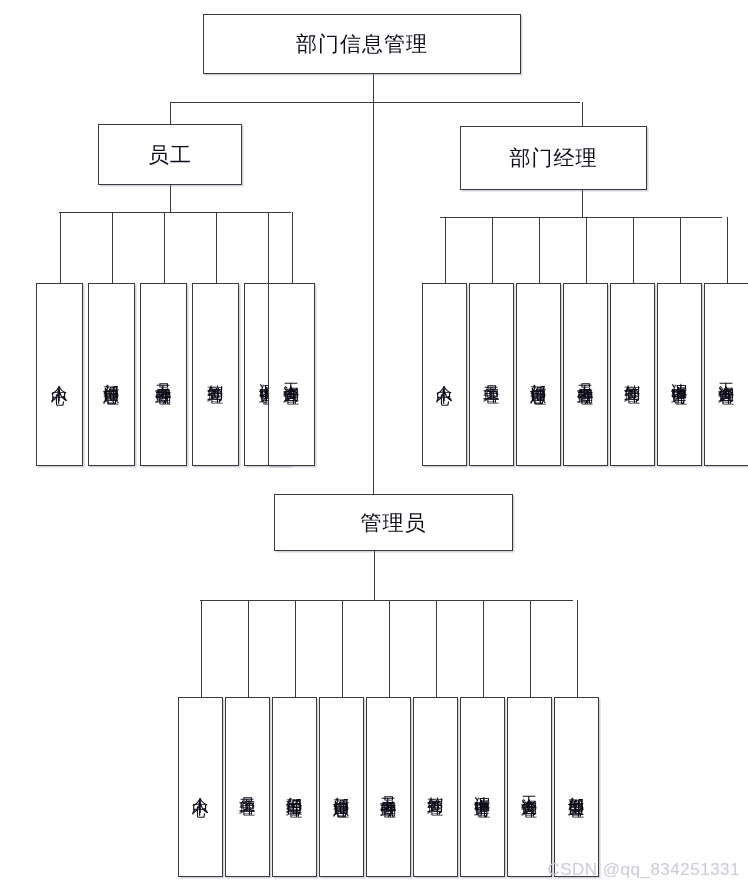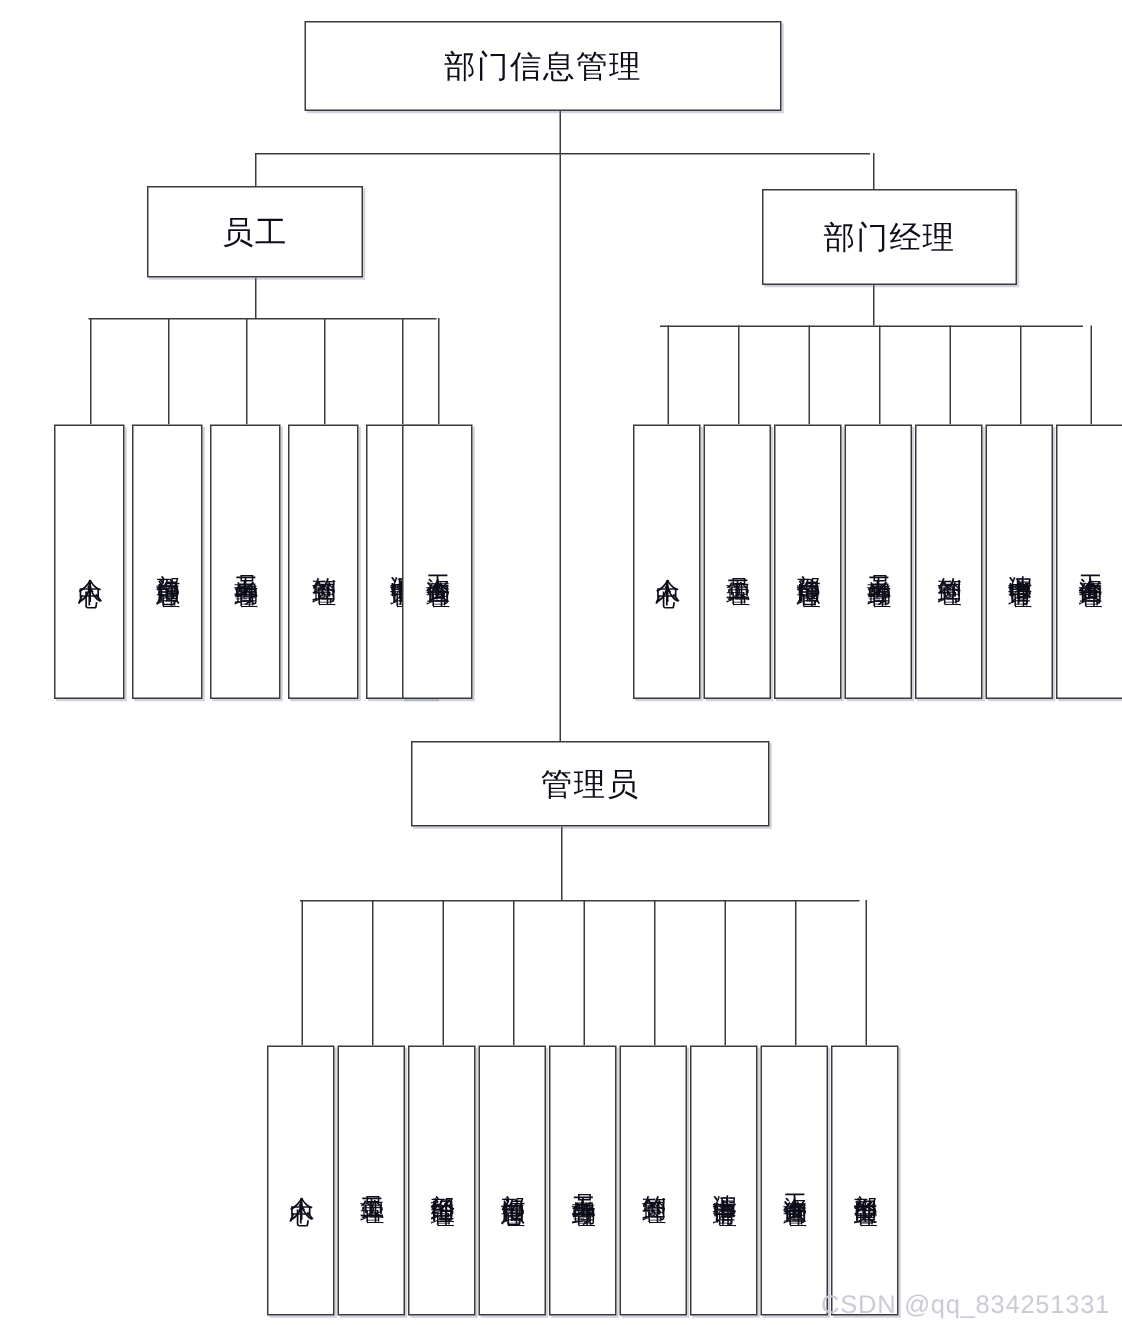--- a/index.html
+++ b/index.html
@@ -98,21 +98,21 @@
     </div>
   <div id="nodes">
       <div class="node node-h" style="left: 203px; top: 14px; width: 318px; height: 60px;">部门信息管理</div>
       <div class="node node-h" style="left: 98px; top: 124px; width: 144px; height: 61px;">员工</div>
       <div class="node node-v" style="left: 36px; top: 283px; width: 47px; height: 183px;">个人中心</div>
       <div class="node node-v" style="left: 88px; top: 283px; width: 47px; height: 183px;">部门信息管理</div>
       <div class="node node-v" style="left: 140px; top: 283px; width: 47px; height: 183px;">员工考勤管理</div>
       <div class="node node-v" style="left: 192px; top: 283px; width: 47px; height: 183px;">签到管理</div>
       <div class="node node-v" style="left: 244px; top: 283px; width: 47px; height: 183px;">请假申请管理</div>
       <div class="node node-v" style="left: 268px; top: 283px; width: 47px; height: 183px;">工资查询管理</div>
-      <div class="node node-h" style="left: 508px; top: 126px; width: 170px; height: 64px;">部门经理</div>
+      <div class="node node-h" style="left: 460px; top: 126px; width: 187px; height: 64px;">部门经理</div>
       <div class="node node-v" style="left: 422px; top: 283px; width: 45px; height: 183px;">个人中心</div>
       <div class="node node-v" style="left: 469px; top: 283px; width: 45px; height: 183px;">员工管理</div>
       <div class="node node-v" style="left: 516px; top: 283px; width: 45px; height: 183px;">部门信息管理</div>
       <div class="node node-v" style="left: 563px; top: 283px; width: 45px; height: 183px;">员工考勤管理</div>
       <div class="node node-v" style="left: 610px; top: 283px; width: 45px; height: 183px;">签到管理</div>
       <div class="node node-v" style="left: 657px; top: 283px; width: 45px; height: 183px;">请假申请管理</div>
       <div class="node node-v" style="left: 704px; top: 283px; width: 45px; height: 183px;">工资查询管理</div>
       <div class="node node-h" style="left: 254px; top: 494px; width: 239px; height: 57px; margin-left: 20px;">管理员</div>
       <div class="node node-v" style="left: 178px; top: 697px; width: 45px; height: 180px;">个人中心</div>
       <div class="node node-v" style="left: 225px; top: 697px; width: 45px; height: 180px;">员工管理</div>

